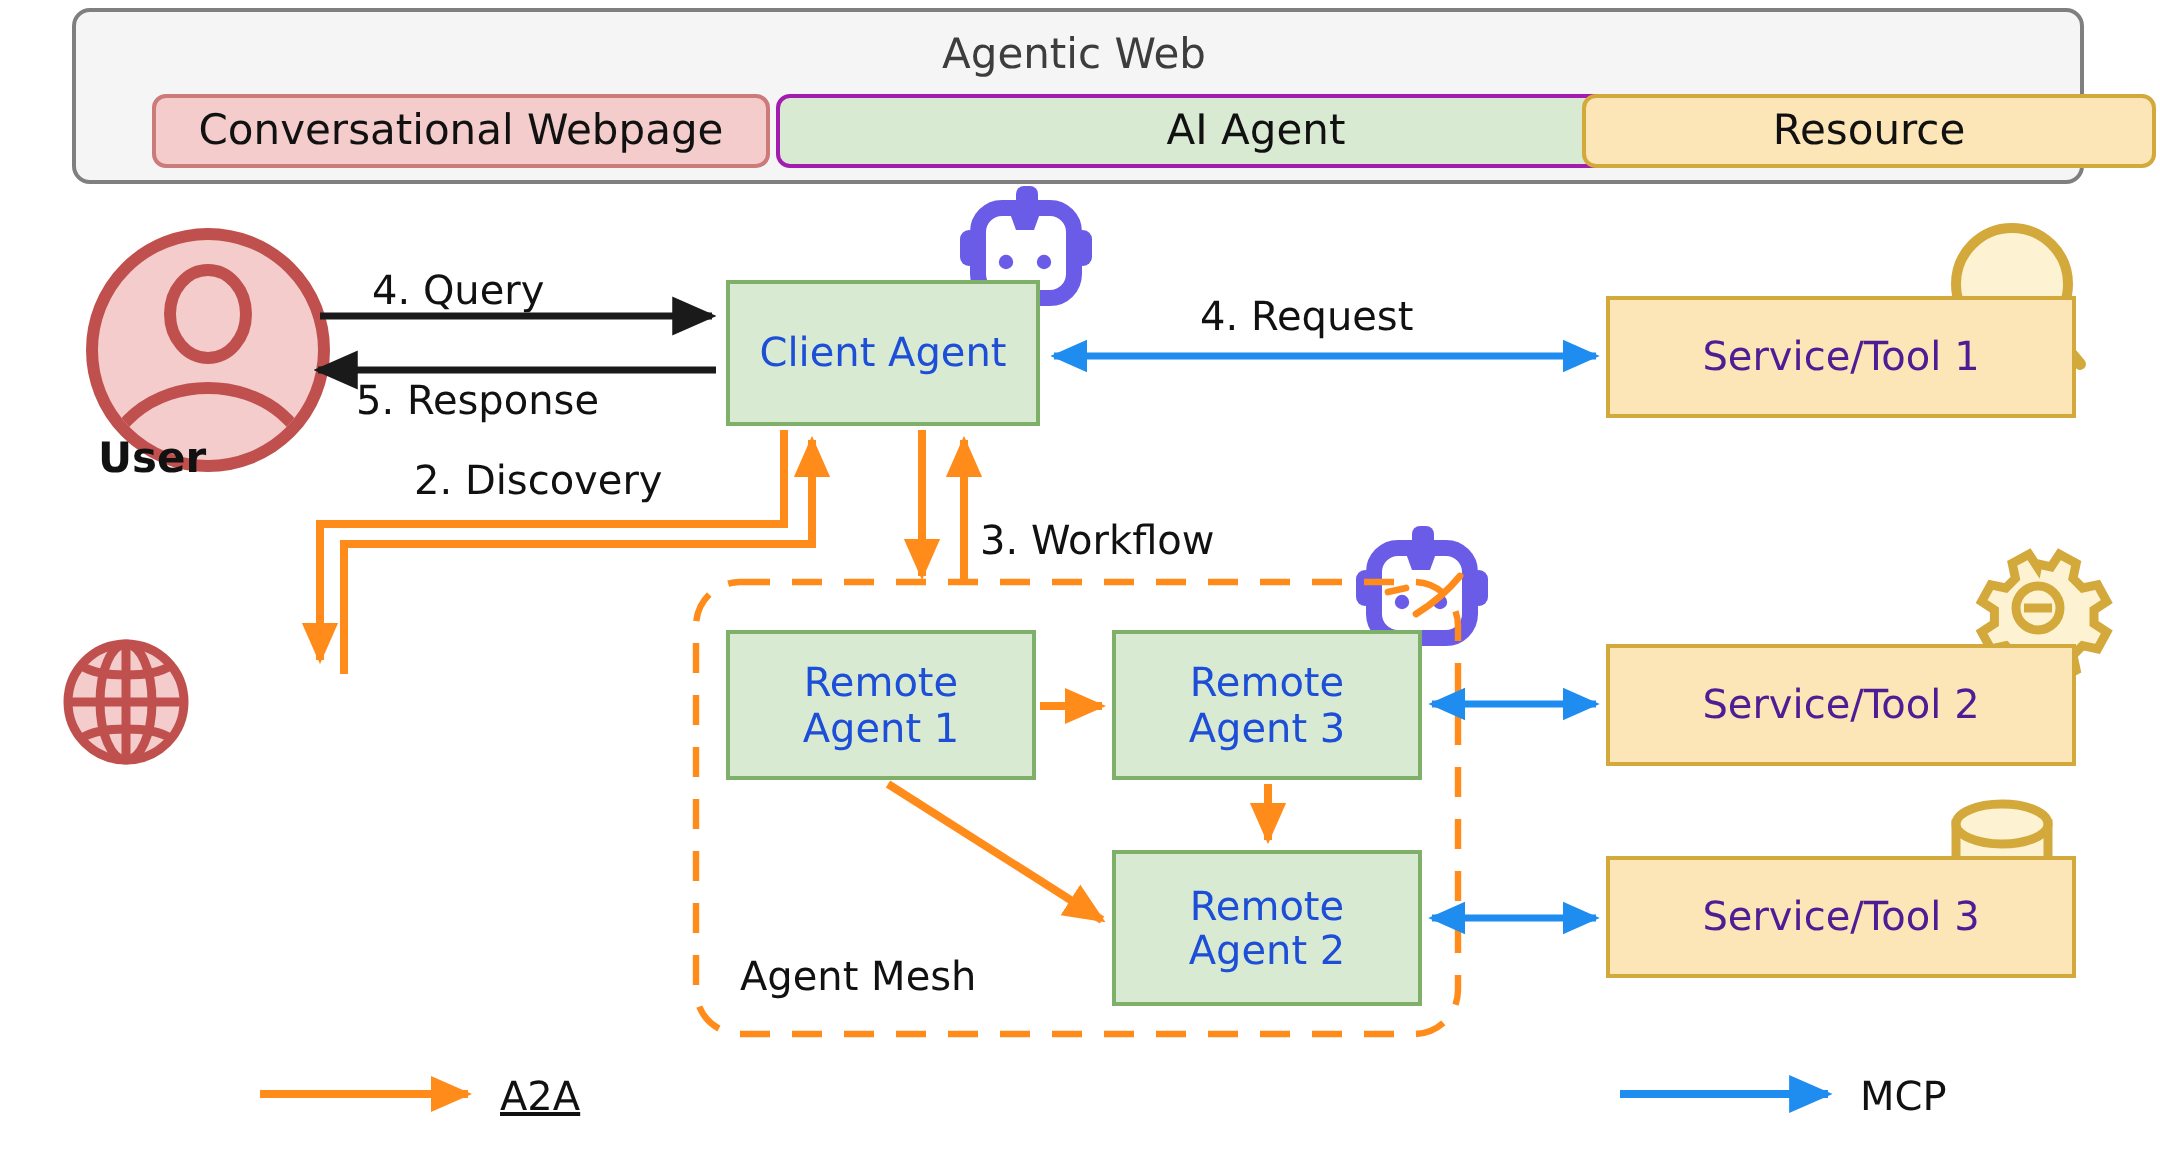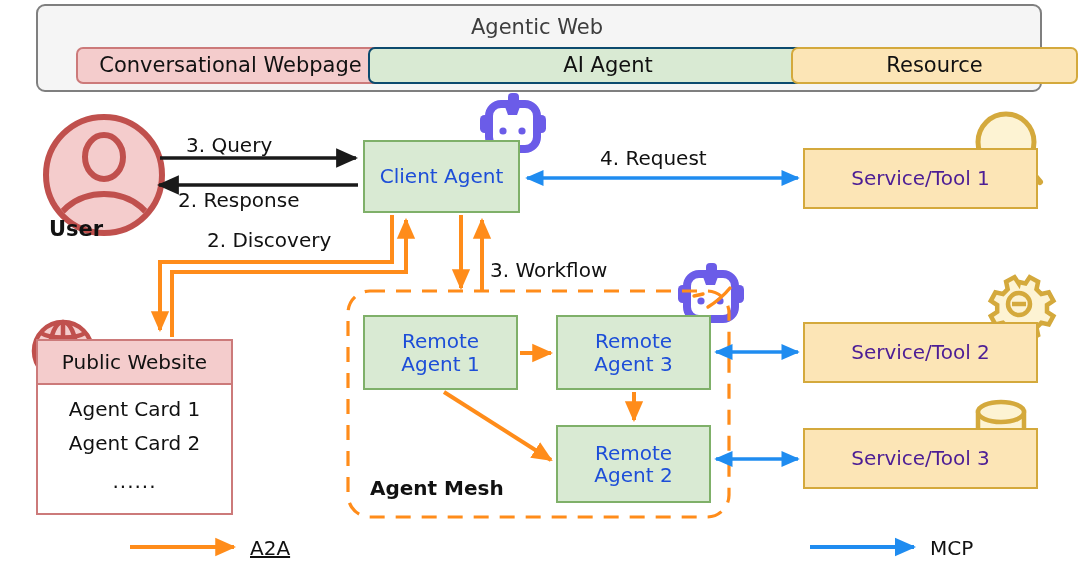--- a/index.html
+++ b/index.html
@@ -12,21 +12,21 @@
        text-align:center;line-height:1.12;}
 
   
   .hdr-outer{position:absolute;left:36px;top:4px;width:1002px;height:84px;
              background:#f5f5f5;border:2px solid #7f7f7f;border-radius:9px;}
   .hdr-title{position:absolute;left:36px;top:12px;width:1002px;height:32px;
              font-size:21px;color:#3d3d3d;}
   .hdr-seg{position:absolute;top:47px;height:37px;border-radius:7px;
            font-size:21px;color:#111;box-sizing:border-box;margin-left:40px;}
   .seg-conv{left:36px;width:309px;background:#f4cccc;border:2px solid #cc7a7a;}
-  .seg-ai{left:328px;width:480px;background:#d9ead3;border:2px solid #0c4a6e;}
+  .seg-ai{left:348px;width:480px;background:#d9ead3;border:2px solid #a21caf;}
   .seg-res{left:751px;width:287px;background:#fce5b6;border:2px solid #d4a93c;}
 
   
   .gbox{position:absolute;background:#d9ead3;border:2px solid #7fb069;
         font-size:20px;color:#1d4ed8;box-sizing:border-box;}
   #client-agent{left:363px;top:140px;width:157px;height:73px;}
   #remote1{left:363px;top:315px;width:155px;height:75px;}
   #remote3{left:556px;top:315px;width:155px;height:75px;}
   #remote2{left:556px;top:425px;width:155px;height:78px;}
 
@@ -48,21 +48,21 @@
          font-size:20px;color:#111;}
 
   
   .ftxt{position:absolute;font-size:20px;color:#111;white-space:nowrap;}
   #user-label{left:49px;top:217px;font-size:21px;font-weight:bold;}
   #t-query{left:186px;top:133px;}
   #t-response{left:178px;top:188px;}
   #t-discovery{left:179px;top:228px;margin-left:28px;}
   #t-workflow{left:490px;top:258px;}
   #t-request{left:600px;top:146px;}
-  #t-mesh{left:370px;top:476px;font-weight:bold;}
+  #t-mesh{left:370px;top:476px;}
   #lg-a2a{left:250px;top:536px;text-decoration:underline;}
   #lg-mcp{left:930px;top:536px;}
 </style>
 </head>
 <body>
 
 <div id="stage">
 
   <svg id="canvas" xmlns="http://www.w3.org/2000/svg">
     <defs>
@@ -186,30 +186,24 @@
     <span>
       <span>Remote</span><br>
       <span>Agent 2</span>
     </span>
   </div>
 
   <div id="svc1" class="ybox lbl">Service/Tool 1</div>
   <div id="svc2" class="ybox lbl">Service/Tool 2</div>
   <div id="svc3" class="ybox lbl">Service/Tool 3</div>
 
-  <div id="website">
-    <div id="website-head">Public Website</div>
-    <div class="wcard" style="top:56px">Agent Card 1</div>
-    <div class="wcard" style="top:90px">Agent Card 2</div>
-    <div class="wcard" style="top:128px;letter-spacing:1px">......</div>
-  </div>
 
   <div id="user-label" class="ftxt">User</div>
-  <div id="t-query" class="ftxt">3. Query</div>
-  <div id="t-response" class="ftxt">2. Response</div>
+  <div id="t-query" class="ftxt">4. Query</div>
+  <div id="t-response" class="ftxt">5. Response</div>
   <div id="t-discovery" class="ftxt">2. Discovery</div>
   <div id="t-workflow" class="ftxt">3. Workflow</div>
   <div id="t-request" class="ftxt">4. Request</div>
   <div id="t-mesh" class="ftxt">Agent Mesh</div>
   <div id="lg-a2a" class="ftxt">A2A</div>
   <div id="lg-mcp" class="ftxt">MCP</div>
 
 </div>
 
 </body></html>

